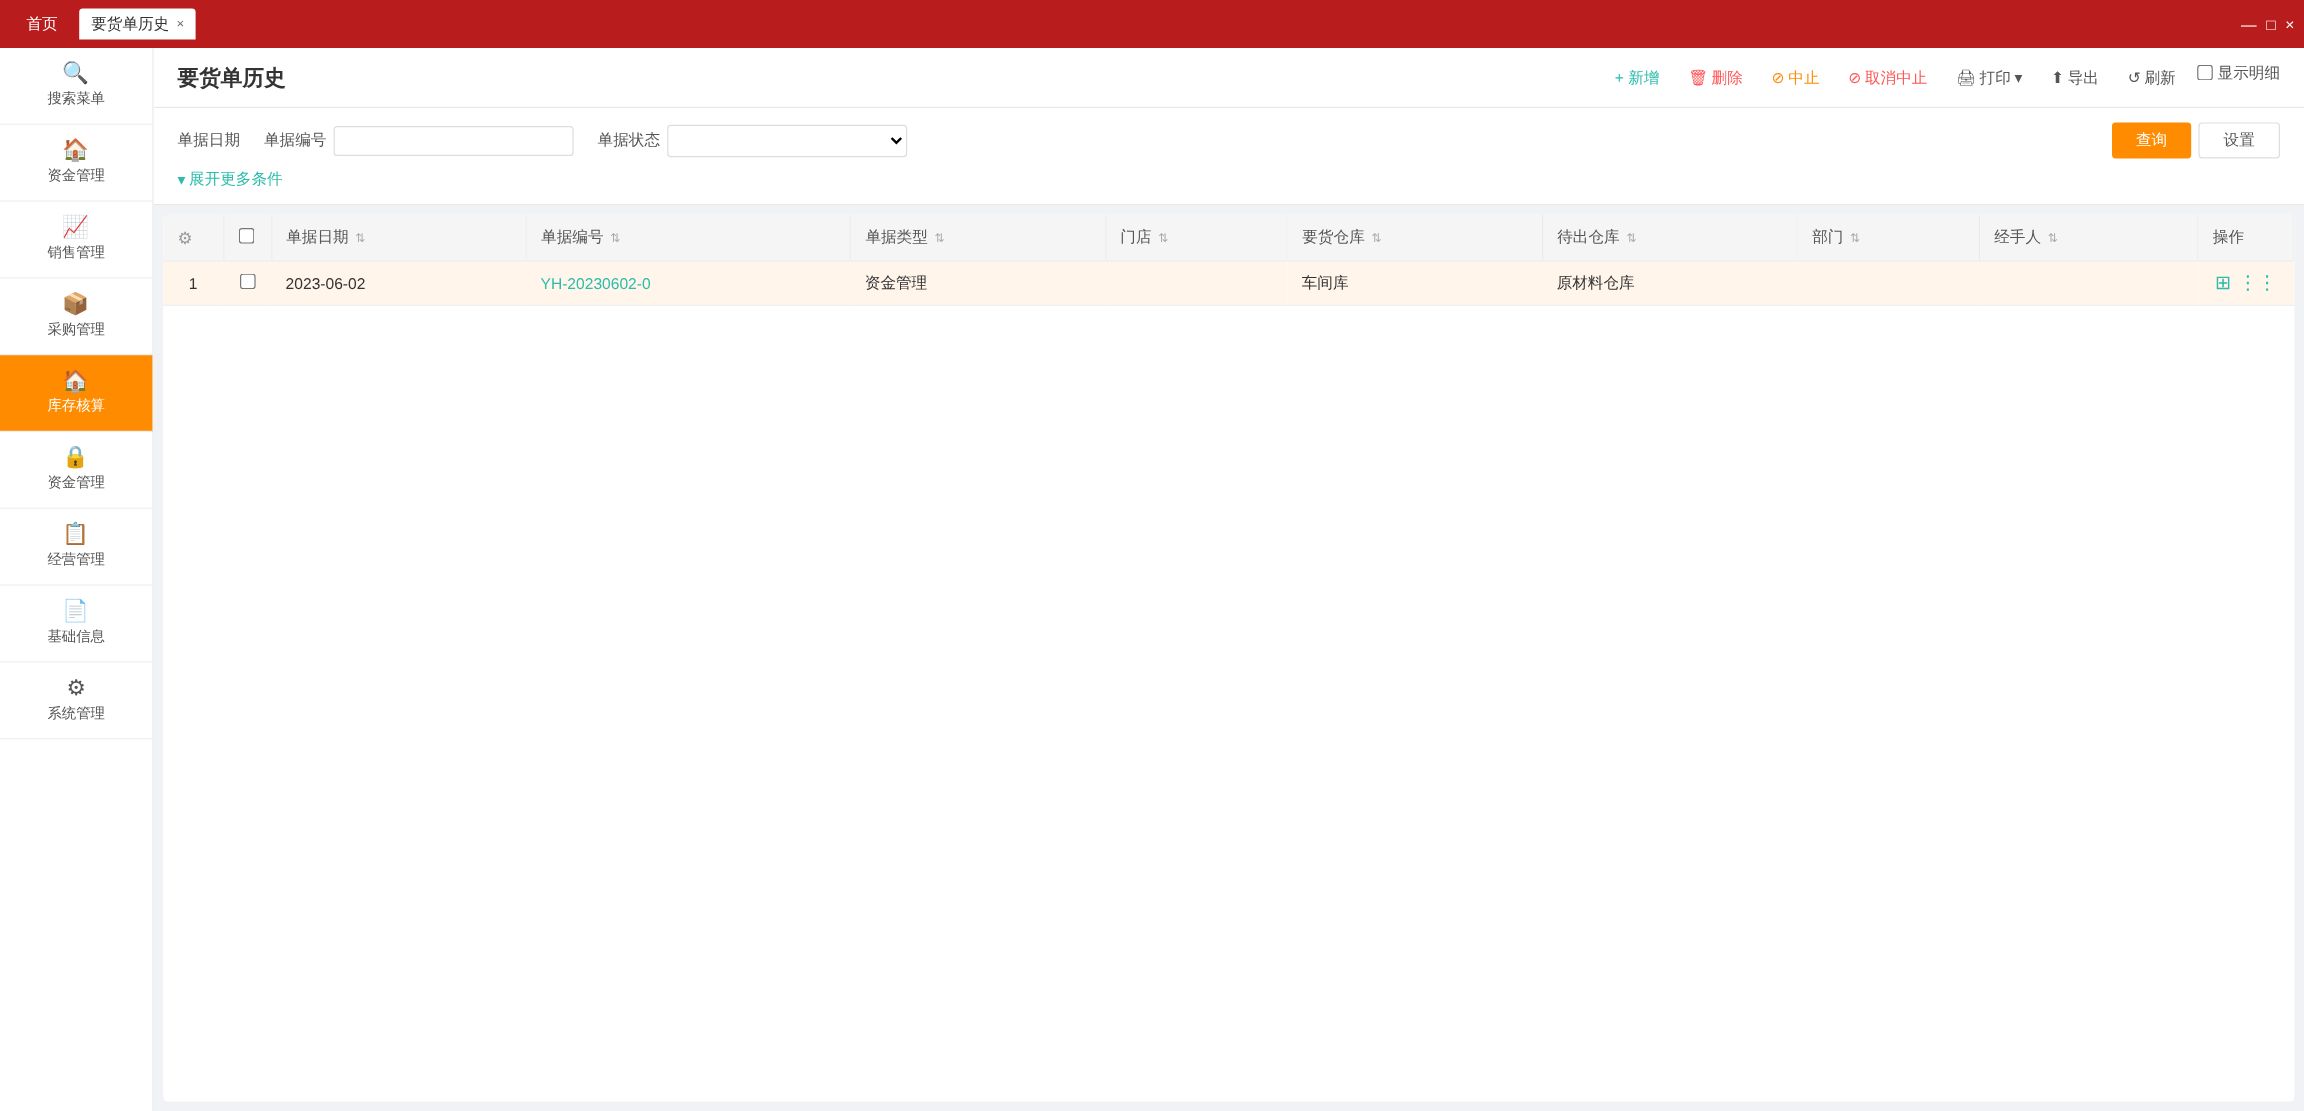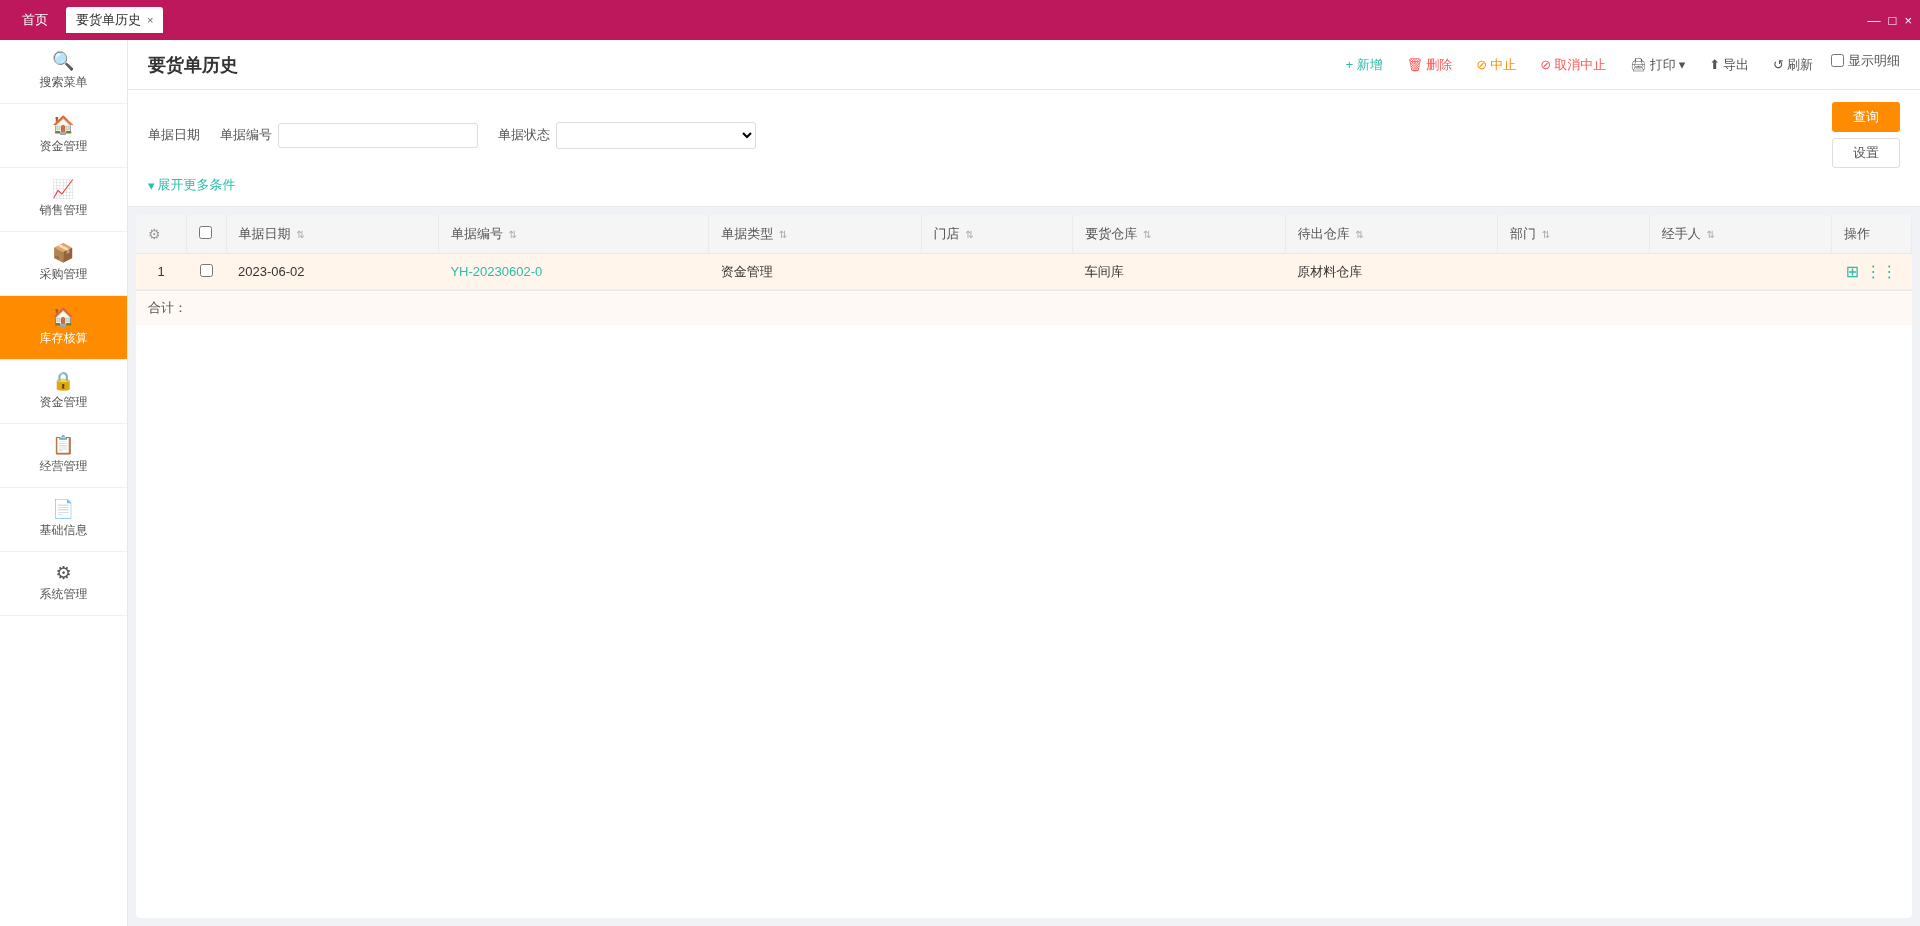--- a/index.html
+++ b/index.html
@@ -1,20 +1,20 @@
 <!DOCTYPE html>
 <html><head>
   <meta charset="utf-8">
   <style>
     * { box-sizing: border-box; margin: 0; padding: 0; }
     body { font-family: 'Microsoft YaHei', Arial, sans-serif; font-size: 13px; background: #f5f5f5; display: flex; flex-direction: column; height: 926px; overflow: hidden; }
 
     
     .top-bar {
-      background: #be185d;
+      background: #b91c1c;
       height: 40px;
       display: flex;
       align-items: center;
       padding: 0 8px;
       gap: 4px;
       flex-shrink: 0;
     }
     .tab-home {
       color: #fff;
       padding: 4px 14px;
@@ -208,21 +208,20 @@
       color: #2bbcaa;
       cursor: pointer;
       font-size: 13px;
       display: flex;
       align-items: center;
       gap: 3px;
       margin-top: 8px;
     }
     .filter-actions {
       display: flex;
-      flex-direction: column;
       gap: 6px;
       margin-left: auto;
     }
     .btn-query {
       background: #ff8c00;
       color: #fff;
       border: none;
       border-radius: 3px;
       padding: 6px 20px;
       cursor: pointer;
@@ -539,20 +538,17 @@
             <td class="col-ops">
               <div class="ops-icons">
                 <span class="op-icon" title="查看">⊞</span>
                 <span class="op-icon" title="更多">⋮⋮</span>
               </div>
             </td>
           </tr>
         </tbody>
       </table>
 
-      <div class="table-footer">
-        <span>合计：</span>
-      </div>
     </div>
 
 
   </div>
 </div>
 
 </body></html>

